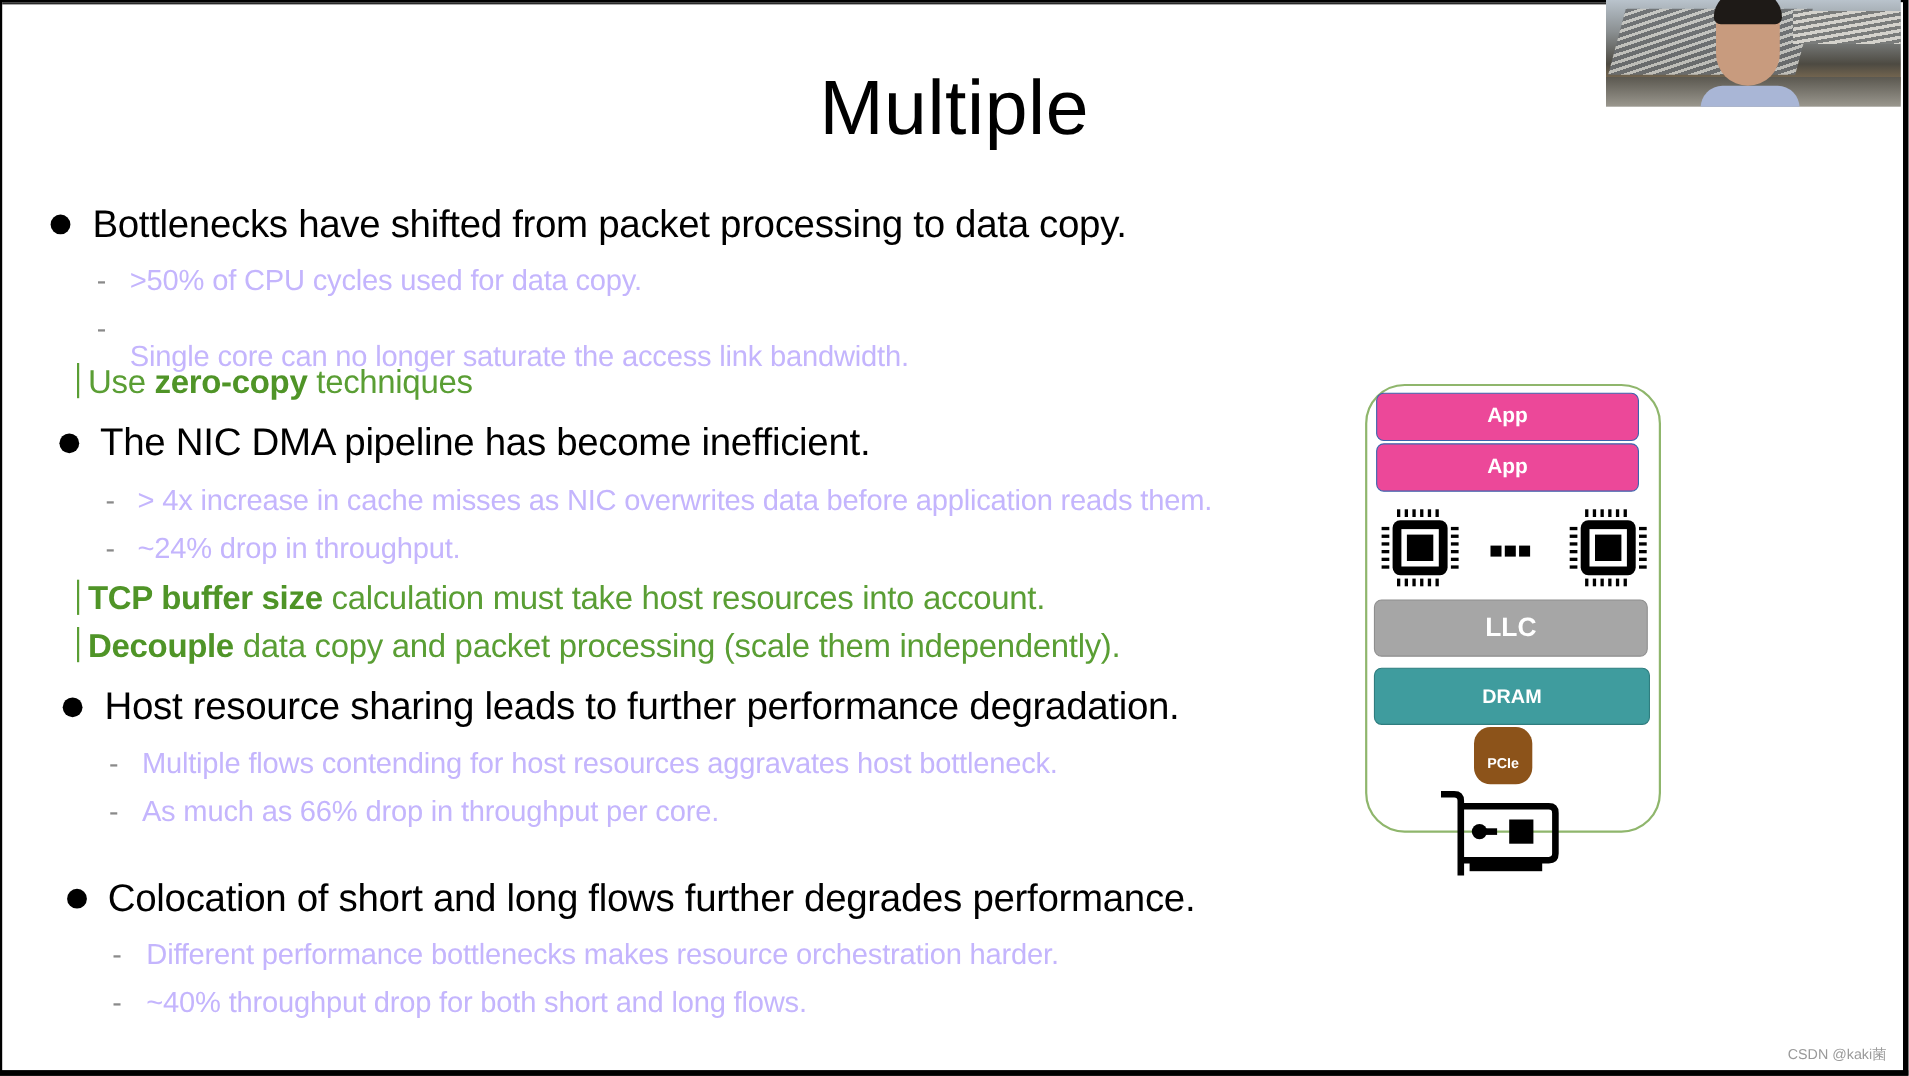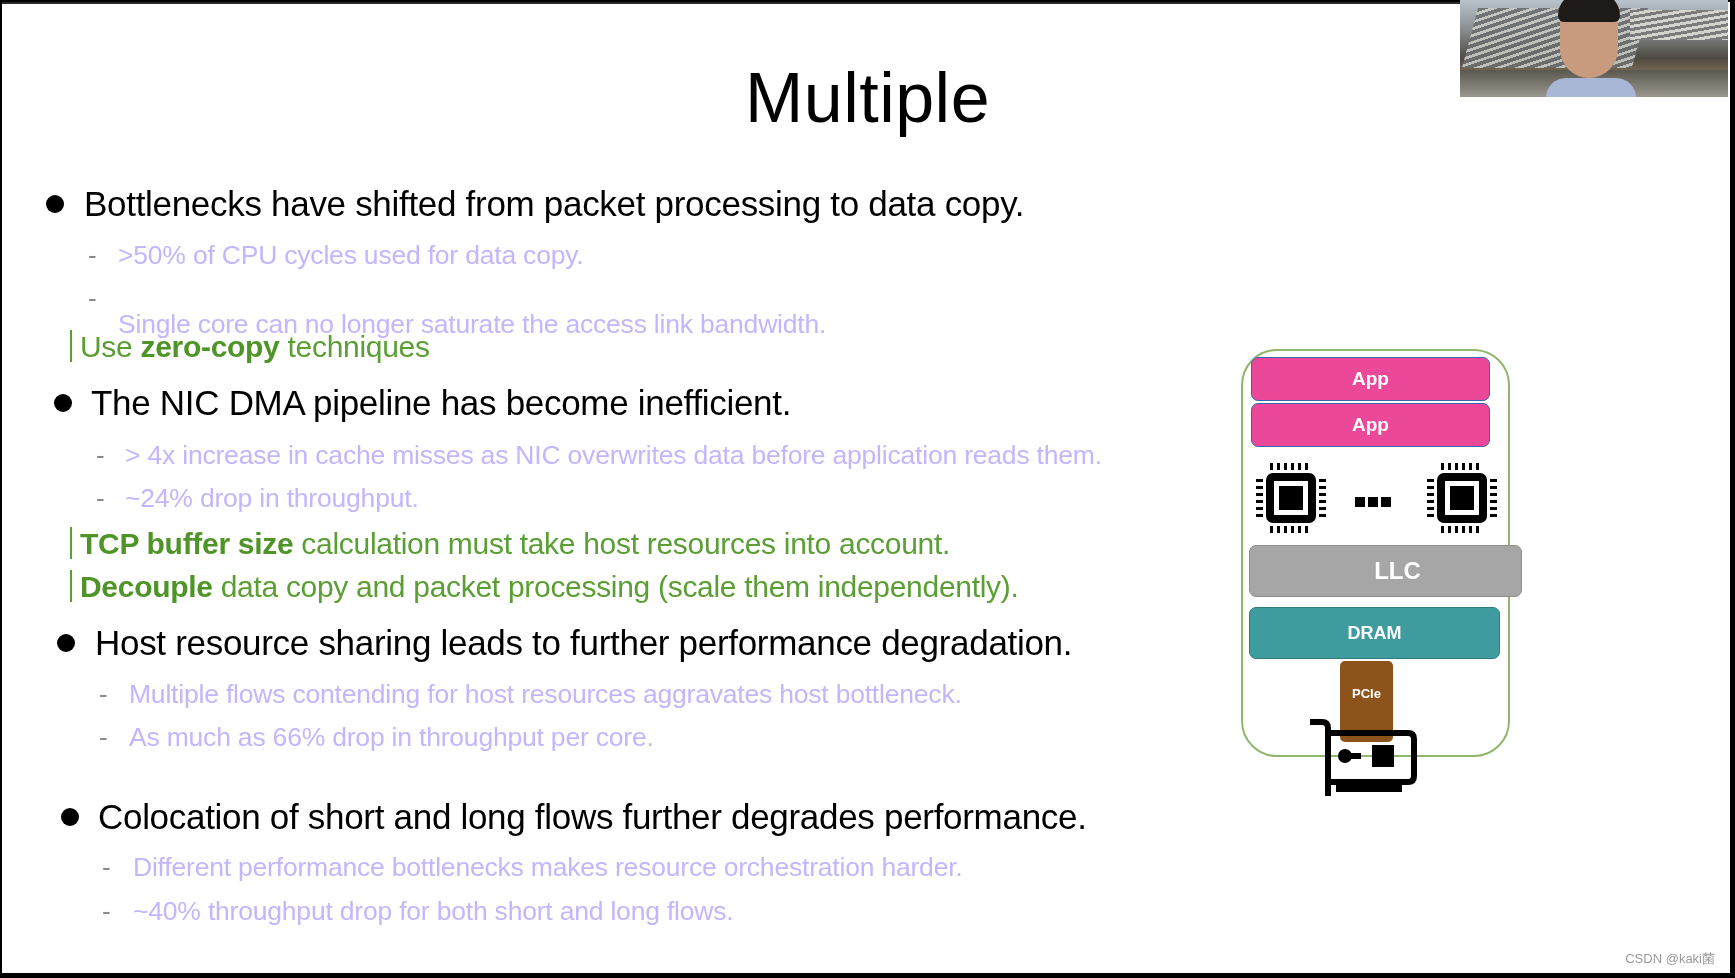--- a/index.html
+++ b/index.html
@@ -22,23 +22,23 @@
     background: repeating-linear-gradient(160deg, #6b6e70 0 4px, #c9c9c4 4px 7px); transform:skewX(-15deg); opacity:0.9; }
   .webcam .bldg2 { position:absolute; left:170px; top:10px; width:98px; height:30px;
     background: repeating-linear-gradient(170deg, #7a7c7b 0 3px, #d4d2cc 3px 6px); }
   .webcam .plaza { position:absolute; left:0; top:70px; width:268px; height:27px; background:linear-gradient(180deg,#5b5850,#9a978e); }
   .webcam .head { position:absolute; left:100px; top:-4px; width:58px; height:82px; border-radius:28px 28px 30px 30px; background:#c89b7e; }
   .webcam .hair { position:absolute; left:98px; top:-8px; width:62px; height:30px; border-radius:30px 30px 8px 8px; background:#1e1a17; }
   .webcam .shirt { position:absolute; left:86px; top:78px; width:90px; height:22px; border-radius:20px 20px 0 0; background:#a9b6d6; }
   .diagram { position:absolute; left:1241px; top:349px; width:265px; height:404px; border:2px solid #8fb66c; border-radius:36px; }
   .blk { position:absolute; color:#fff; font-weight:bold; text-align:center; border-radius:7px; }
   .app { left:1251px; width:237px; height:42px; background:#ec4899; font-size:19px; line-height:42px; border:1px solid #3b64ae; }
-  .llc { left:1249px; top:545px; width:247px; height:50px; background:#a6a6a6; font-size:24px; line-height:50px; border:1px solid #8e8e8e;padding-left:24px; }
+  .llc { left:1249px; top:545px; width:247px; height:50px; background:#a6a6a6; font-size:24px; line-height:50px; border:1px solid #8e8e8e; }
   .dram { left:1249px; top:607px; width:249px; height:50px; background:#3f9c9e; font-size:18px; line-height:50px; border:1px solid #2f7d7f; }
-  .pcie { left:1340px; top:661px; width:53px; height:81px; background:#8c531a; font-size:13px; line-height:66px; border-radius:5px; }
+  .pcie { left:1340px; top:661px; width:53px; height:52px; background:#8c531a; font-size:13px; line-height:66px; border-radius:15px; }
   .cpu { position:absolute; width:76px; height:76px; }
   .dots { position:absolute; left:1355px; top:493px; }
   .dots i { display:inline-block; width:10px; height:10px; background:#000; margin-right:3px; }
   .nic { position:absolute; left:1308px; top:718px; width:112px; height:80px; }
   .wm { position:absolute; right:20px; bottom:10px; font-size:13px; color:#9a9a9a;margin-top:23px; }
   .bottombar { position:absolute; left:0; top:973px; width:1735px; height:5px; background:#000; }
 </style>
 </head>
 <body>
 

